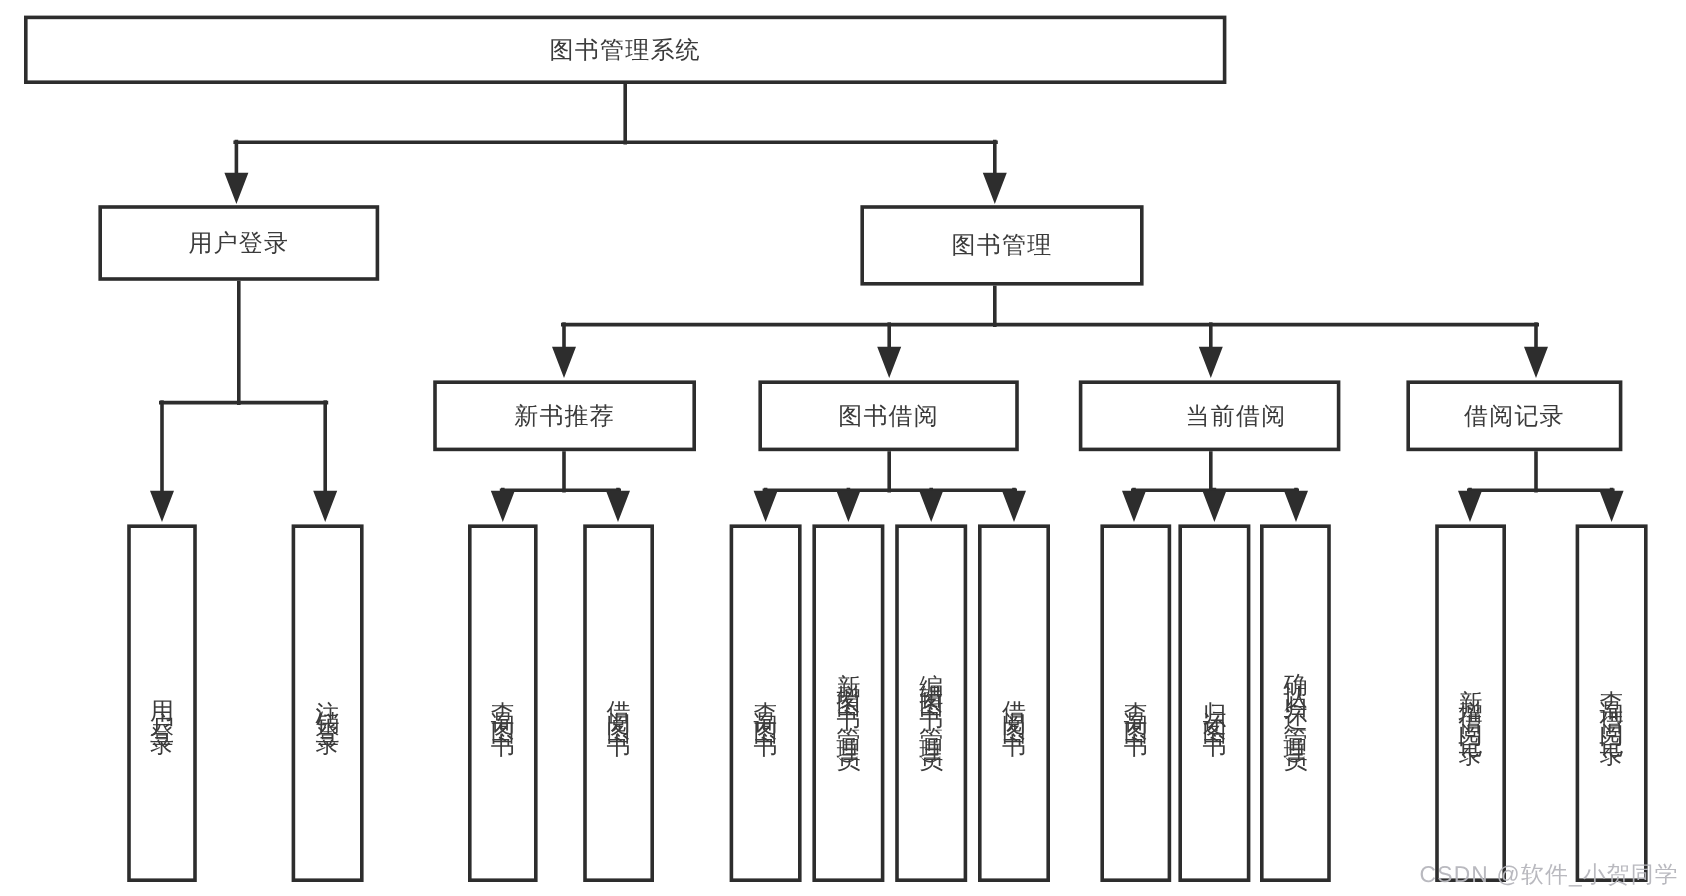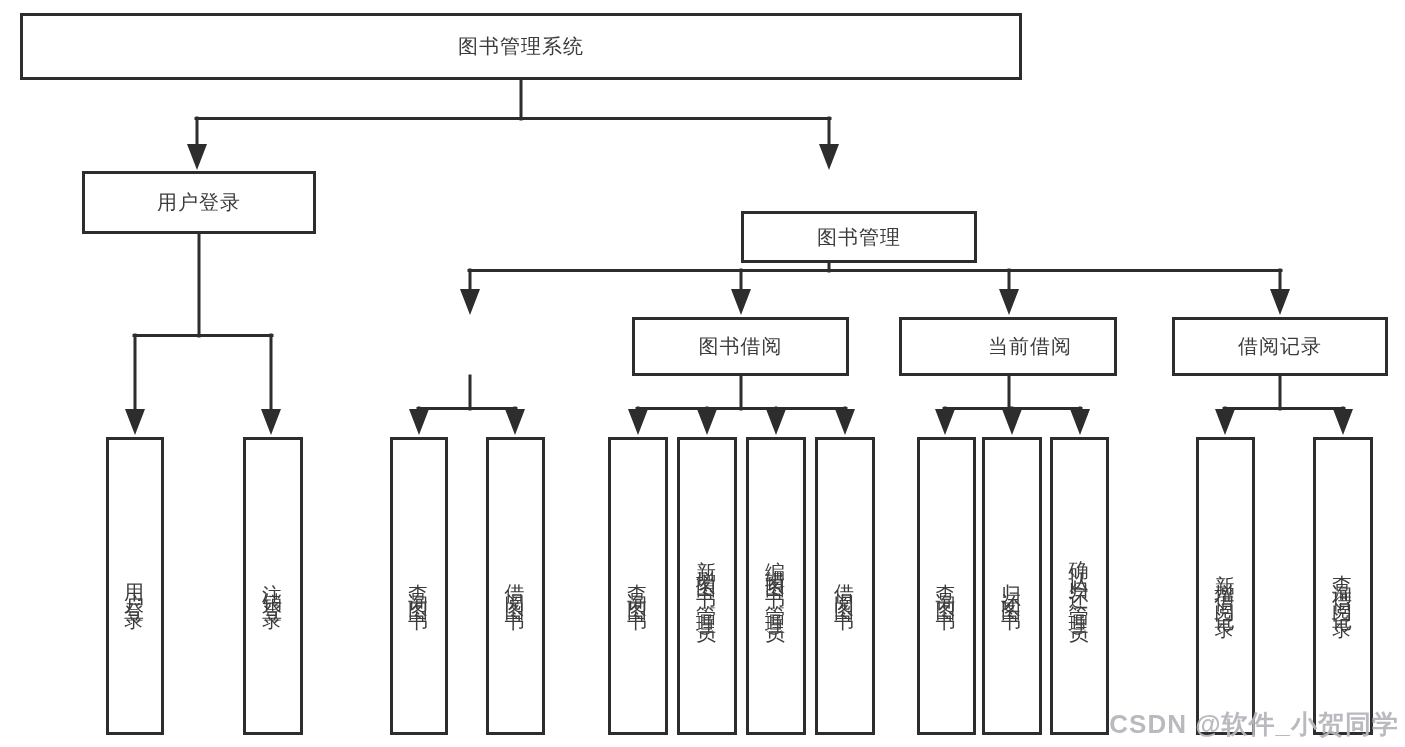--- a/index.html
+++ b/index.html
@@ -39,22 +39,22 @@
     writing-mode:vertical-rl;
     text-orientation:mixed;
     white-space:nowrap;
     color:var(--text-color,#3b3b3b);
     font-size:20px;
     letter-spacing:9px;
   }
   .watermark {
     position:absolute; right:6px; bottom:5px;
     color:var(--watermark-color,#b6b6bc);
-    font-size:26px; letter-spacing:1px;
-    z-index:3; opacity:0.95;font-weight:bold;
+    font-size:19px; letter-spacing:1px;
+    z-index:3; opacity:0.95;
   }
 </style>
 </head>
 <body>
 
 <div class="canvas">
 
   <svg class="connector" viewBox="0 0 1405 747" xmlns="http://www.w3.org/2000/svg">
     <path class="lines" d="
       M521 70 V119
@@ -92,28 +92,29 @@
       M707 435 L697 409 L717 409 Z
       M776 435 L766 409 L786 409 Z
       M845 435 L835 409 L855 409 Z
       M945 435 L935 409 L955 409 Z
       M1012 435 L1002 409 L1022 409 Z
       M1080 435 L1070 409 L1090 409 Z
       M1225 435 L1215 409 L1235 409 Z
       M1343 435 L1333 409 L1353 409 Z"></path>
   </svg>
 
-  <div class="node" style="left:20px; top:13px; width:1002px; height:67px;">图书管理系统</div>
+  <div class="node" style="left:20px; top:13px; width:1002px; height:57px;">图书管理系统</div>
 
   <div class="node" style="left:82px; top:171px; width:234px; height:63px;">用户登录</div>
-  <div class="node" style="left:741px; top:171px; width:236px; height:52px;margin-top:40px;">图书管理</div>
+  <div class="node" style="left:717px; top:171px; width:236px; height:67px;">图书管理</div>
 
+  <div class="node" style="left:361px; top:317px; width:219px; height:59px;">新书推荐</div>
   <div class="node" style="left:632px; top:317px; width:217px; height:59px;text-align:right;">图书借阅</div>
   <div class="node" style="left:899px; top:317px; width:218px; height:59px;padding-left:44px;">当前借阅</div>
-  <div class="node" style="left:1172px; top:317px; width:216px; height:59px;">借阅记录</div>
+  <div class="node" style="left:1172px; top:317px; width:180px; height:59px;">借阅记录</div>
 
   <div class="leaf" style="left:106px; top:437px; width:58px; height:298px;">
     <span class="vtext">用户登录</span>
   </div>
   <div class="leaf" style="left:243px; top:437px; width:60px; height:298px;">
     <span class="vtext">注销登录</span>
   </div>
 
   <div class="leaf" style="left:390px; top:437px; width:58px; height:298px;">
     <span class="vtext">查询图书</span>

